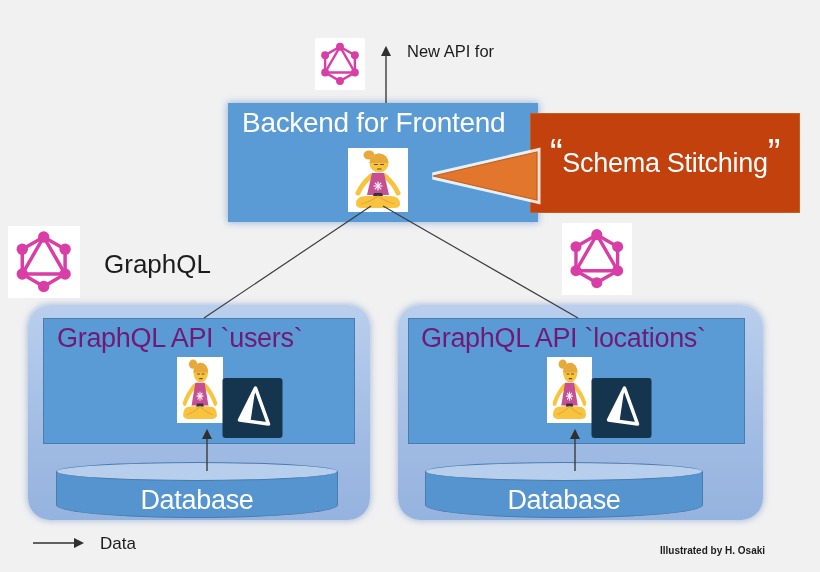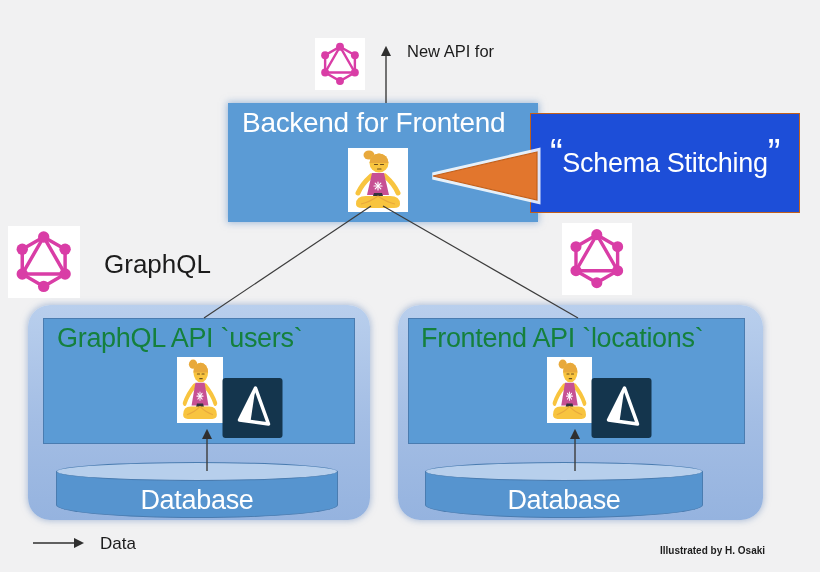--- a/index.html
+++ b/index.html
@@ -9,31 +9,31 @@
   .overlay{position:absolute;left:0;top:0;width:820px;height:572px;z-index:40;pointer-events:none;}
 
   
   .blue-box{background:#5b9bd5;box-shadow:0 0 7px 1px rgba(110,150,200,.6);z-index:10;}
   .box-title{color:#ffffff;font-size:28px;letter-spacing:-0.3px;white-space:nowrap;z-index:12;}
 
   
   .api-container{background:linear-gradient(180deg,#b9cfed 0%,#a3bde4 55%,#95b3df 100%);
                  border-radius:22px;box-shadow:0 0 6px 1px rgba(120,150,195,.55);z-index:5;}
   .api-inner{background:#5b9bd5;border:1.5px solid #4a7cb0;z-index:8;}
-  .api-title{color:#15803d;font-size:27px;letter-spacing:-0.3px;white-space:nowrap;z-index:12;}
+  .api-title{color:#701a75;font-size:27px;letter-spacing:-0.3px;white-space:nowrap;z-index:12;}
 
   
   .cylinder{z-index:12;}
   .cyl-body{position:absolute;left:0;right:0;top:9px;bottom:0;background:#5694cf;border:1.5px solid #4a7cb0;border-top:none;
             border-radius:0 0 50% 50% / 0 0 13px 13px;display:flex;align-items:center;justify-content:center;}
   .cyl-top{position:absolute;left:0;right:0;top:0;height:19px;border-radius:50%;background:#b7cfec;border:1.5px solid #4a7cb0;box-sizing:border-box;}
   .db-label{color:#fff;font-size:27px;letter-spacing:-0.3px;margin-top:12px;}
 
   
-  .bubble{background:#1d4ed8;border:1.5px solid #c2601c;z-index:30;display:flex;align-items:center;justify-content:center;}
+  .bubble{background:#c2410c;border:1.5px solid #c2601c;z-index:30;display:flex;align-items:center;justify-content:center;}
   .bubble-text{color:#fff;font-size:27px;letter-spacing:-0.3px;white-space:nowrap;}
   .bubble-text .q{font-size:38px;line-height:0;position:relative;top:-6px;}
   .bubble-tail{position:absolute;z-index:31;overflow:visible;}
 
   
   .icon-tile{z-index:20;}
   .icon-tile svg{display:block;width:100%;height:100%;}
   .gql-bg{background:#ffffff;z-index:18;display:flex;align-items:center;justify-content:center;}
   .gql-bg svg{width:88%;height:88%;}
 
@@ -193,21 +193,21 @@
   </div>
   <div class="abs cylinder" style="left:56px;top:462px;width:282px;height:56px;">
     <div class="cyl-body">
       <span class="db-label">Database</span>
     </div>
     <div class="cyl-top"></div>
   </div>
 
   <div class="abs api-container" style="left:398px;top:305px;width:365px;height:215px;"></div>
   <div class="abs api-inner" style="left:408px;top:318px;width:335px;height:124px;"></div>
-  <div class="abs api-title" style="left:421px;top:323px;">Frontend API `locations`</div>
+  <div class="abs api-title" style="left:421px;top:323px;">GraphQL API `locations`</div>
   <div class="abs icon-tile" style="left:547px;top:357px;width:45px;height:66px;">
     <svg viewBox="0 0 60 64" preserveAspectRatio="none">
       <rect width="60" height="64" fill="#ffffff"></rect>
       <ellipse cx="21" cy="7" rx="5.5" ry="4.5" fill="#e8a93c"></ellipse>
       <circle cx="31" cy="15" r="9.5" fill="#f8c43f"></circle>
       <path d="M21.5,15 a9.5,9.5 0 0 1 19,0 z" fill="#e8a93c"></path>
       <g stroke="#6b4d1e" stroke-width="1.1" stroke-linecap="round">
         <path d="M26.5,16.5 h3"></path>
           <path d="M32.5,16.5 h3"></path>
           <path d="M29.5,21 h3.5"></path>

